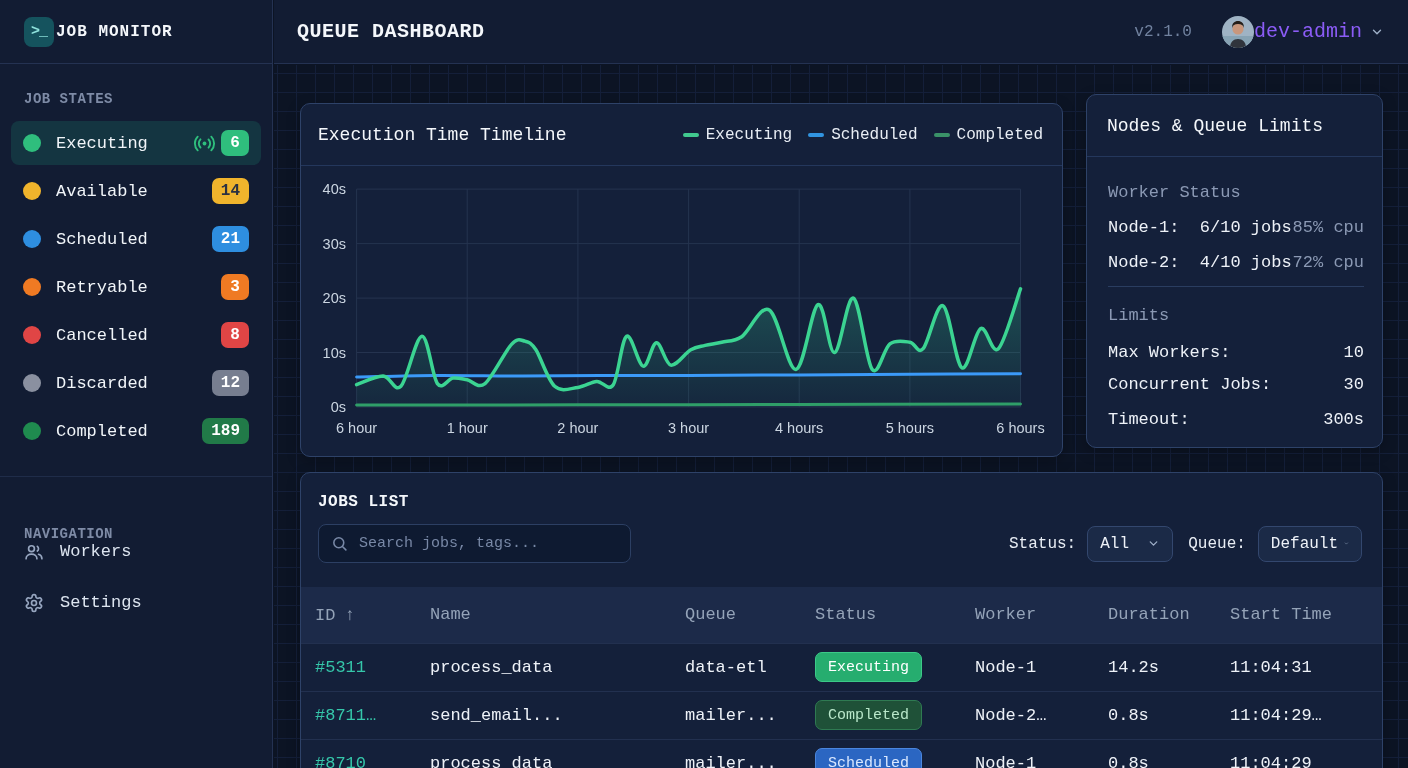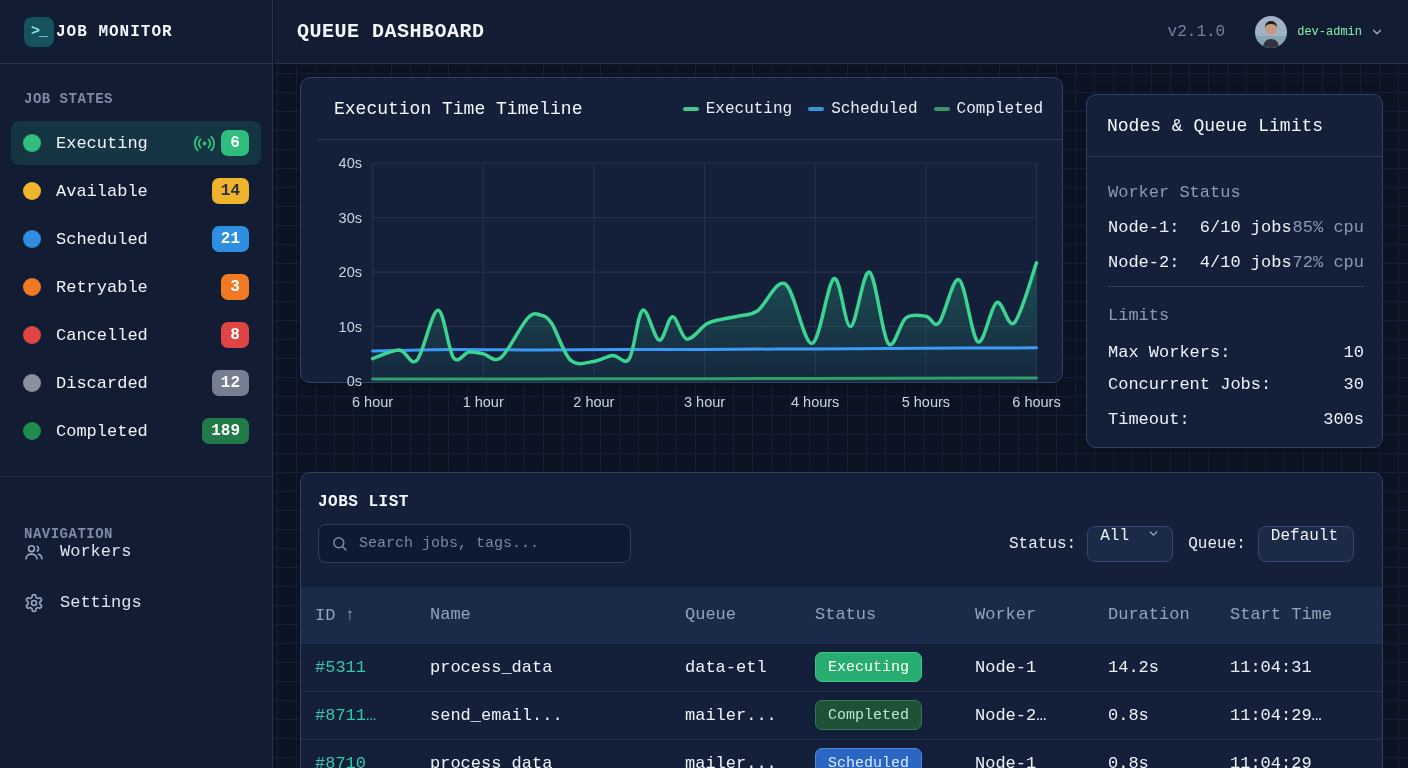--- a/index.html
+++ b/index.html
@@ -59,21 +59,21 @@
   ul.nav li svg { margin-right:16px; color:#97a6c0; }
   
   #topbar {
     position:absolute; left:274px; top:0; width:1134px; height:64px;
     background:#121c33; border-bottom:1px solid #243252;
     display:flex; align-items:center;
   }
   #topbar h1 { font-size:20px; letter-spacing:0.5px; font-weight:bold; color:#f4f7fb; margin-left:23px; }
   #topbar .right { margin-left:auto; margin-right:24px; display:flex; align-items:center; }
   #topbar .ver { color:#71829f; font-size:16px; margin-right:30px; }
-  #topbar .uname { color:#86efac; font-size:12px; margin-left:10px; }
+  #topbar .uname { color:#8b5cf6; font-size:20px; }
   #topbar .chev { margin-left:8px; color:#9fb0c8; }
   
   #main {
     position:absolute; left:274px; top:65px; width:1134px; height:703px;
     background:#0c1424;
     background-image:
       linear-gradient(#141f39 1px, transparent 1px),
       linear-gradient(90deg, #141f39 1px, transparent 1px);
     background-size:19px 19px;
     background-position:3px 8px;
@@ -81,21 +81,21 @@
   .card {
     position:absolute; background:#14203a;
     border:1px solid #2e4268; border-radius:10px;
     box-shadow:0 4px 14px rgba(0,0,0,0.25);
   }
   .card-head {
     height:62px; border-bottom:1px solid #24375c;
     display:flex; align-items:center; padding:0 20px;
   }
   .card-head h2 { font-size:18px; font-weight:normal; color:#f4f7fb; letter-spacing:0; }
-  #card-chart { left:26px; top:12px; width:763px; height:306px;padding-left:16px; }
+  #card-chart { left:26px; top:38px; width:763px; height:354px; }
   #card-chart .card-head { padding:0 19px 0 17px; }
   #card-nodes { left:812px; top:29px; width:297px; height:354px; }
   #card-jobs  { left:26px; top:407px; width:1083px; height:400px; }
   
   .legend { margin-left:auto; display:flex; align-items:center; }
   .legend .item { display:flex; align-items:center; margin-left:16px; }
   .legend .dash { width:16px; height:4px; border-radius:2px; margin-right:7px; }
   .legend .lab { font-size:16px; color:#e8edf4; }
   
   #card-nodes .body { position:absolute; left:0; top:0; right:0; bottom:0; font-size:17px; }
@@ -110,21 +110,21 @@
   .search {
     width:313px; height:39px; border:1px solid #2c3f63; border-radius:8px;
     background:#0e1a31; display:flex; align-items:center; padding:0 12px;
     color:#7888a6; font-size:15px;
   }
   .search svg { margin-right:11px; flex:none; }
   .flabel { font-size:16px; color:#e8edf4; }
   .select {
     justify-content:space-between;
     height:36px; border:1px solid #33476e; border-radius:8px; background:#1b2a47;
-    display:flex; align-items:flex-start; padding:0 12px; font-size:16px; color:#eef2f8;
+    display:flex; align-items:center; padding:0 12px; font-size:16px; color:#eef2f8;
   }
   .select .chev { margin-left:6px; color:#9fb0c8; }
   
   table { width:100%; border-collapse:collapse; margin-top:24px; table-layout:fixed; }
   thead tr { background:#1c2a49; }
   th {
     text-align:left; font-weight:normal; color:#94a3b8; font-size:17px;
     height:56px; padding-left:14px;
   }
   td { height:48px; font-size:17px; color:#eef2f8; border-top:1px solid #22304f; padding-left:14px; }
@@ -335,21 +335,21 @@
               <circle cx="11" cy="11" r="7"></circle>
               <path d="M21 21l-4.5-4.5"></path>
             </svg>
           Search jobs, tags...
         </div>
         <span class="flabel" style="margin-left:378px">Status:</span>
         <div class="select" style="margin-left:11px;width:86px">All<svg class="chev" width="13" height="13" viewBox="0 0 24 24" fill="none" stroke="currentColor" stroke-width="2.4" stroke-linecap="round" stroke-linejoin="round">
               <path d="M6 9l6 6 6-6"></path>
             </svg></div>
         <span class="flabel" style="margin-left:15px">Queue:</span>
-        <div class="select" style="margin-left:12px;width:96px">Default<svg class="chev" width="13" height="13" viewBox="0 0 24 24" fill="none" stroke="currentColor" stroke-width="2.4" stroke-linecap="round" stroke-linejoin="round">
+        <div class="select" style="margin-left:12px;width:104px">Default<svg class="chev" width="13" height="13" viewBox="0 0 24 24" fill="none" stroke="currentColor" stroke-width="2.4" stroke-linecap="round" stroke-linejoin="round">
               <path d="M6 9l6 6 6-6"></path>
             </svg></div>
       </div>
     </div>
     <table>
       <colgroup>
           <col class="c-id">
           <col class="c-name">
           <col class="c-queue">
           <col class="c-status">

